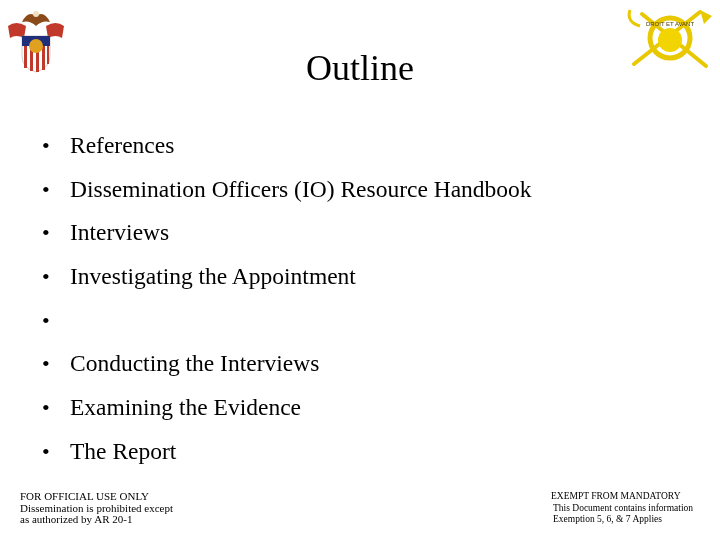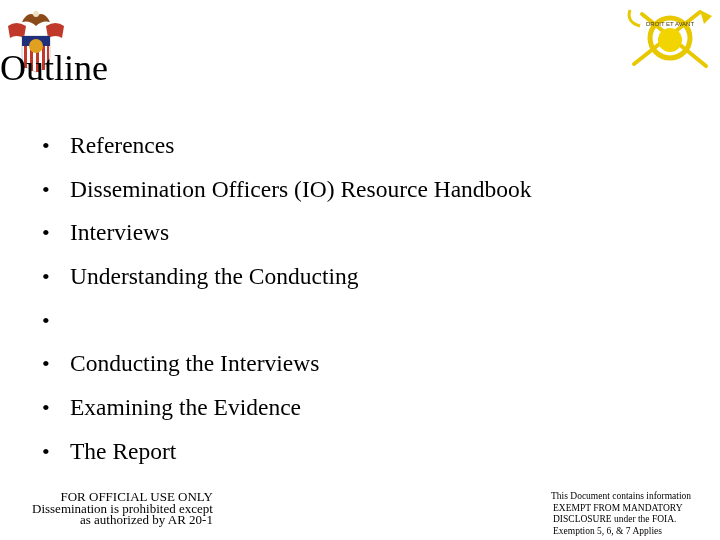--- a/index.html
+++ b/index.html
@@ -3,30 +3,30 @@
   <meta charset="utf-8">
   <style>
     html, body { margin: 0; padding: 0; }
     body {
       width: 720px; height: 540px; background: #ffffff; position: relative; overflow: hidden;
       font-family: "Liberation Serif", "DejaVu Serif", serif; color: #000;
     }
     .logo-left { position: absolute; left: 6px; top: 4px; width: 60px; height: 70px; }
     .logo-right { position: absolute; left: 620px; top: 4px; width: 98px; height: 70px; }
     .title {
-      position: absolute; left: 0; right: 0; top: 46px; text-align: left;
+      position: absolute; left: 0; right: 0; top: 46px; text-align: center;
       font-size: 36px; line-height: 44px;
     }
     .bullets { position: absolute; left: 42px; top: 132px; margin: 0; padding: 0; list-style: none; }
     .bullets li {
       font-size: 23.5px; line-height: 27px; height: 43.7px; display: flex; align-items: flex-start;
     }
     .bullets li .dot { width: 28px; font-size: 22px; }
     .footer-left {
-      position: absolute; left: 32px; top: 491px; font-size: 13px; line-height: 11.5px; text-align: right;
+      position: absolute; left: 20px; top: 491px; font-size: 11px; line-height: 11.5px;
     }
     .footer-right {
       position: absolute; left: 551px; top: 491px; font-size: 9.5px; line-height: 11.5px;
     }
     .footer-right div:not(:first-child) { padding-left: 2px; }
   </style>
 </head>
 <body>
 
 <div class="logo-left">
@@ -75,21 +75,21 @@
   <li>
       <span class="dot">•</span>
       <span>Dissemination Officers (IO) Resource Handbook</span>
     </li>
   <li>
       <span class="dot">•</span>
       <span>Interviews</span>
     </li>
   <li>
       <span class="dot">•</span>
-      <span>Understanding the Conducting</span>
+      <span>Investigating the Appointment</span>
     </li>
   <li>
       <span class="dot">•</span>
     </li>
   <li>
       <span class="dot">•</span>
       <span>Conducting the Interviews</span>
     </li>
   <li>
       <span class="dot">•</span>
@@ -101,17 +101,16 @@
     </li>
 </ul>
 
 <div class="footer-left">
   <div>FOR OFFICIAL USE ONLY</div>
   <div>Dissemination is prohibited except</div>
   <div>as authorized by AR 20-1</div>
 </div>
 
 <div class="footer-right">
+  <div>EXEMPT FROM MANDATORY</div>
   <div>This Document contains information</div>
-  <div>EXEMPT FROM MANDATORY</div>
-  <div>DISCLOSURE under the FOIA.</div>
   <div>Exemption 5, 6, &amp; 7 Applies</div>
 </div>
 
 </body></html>

